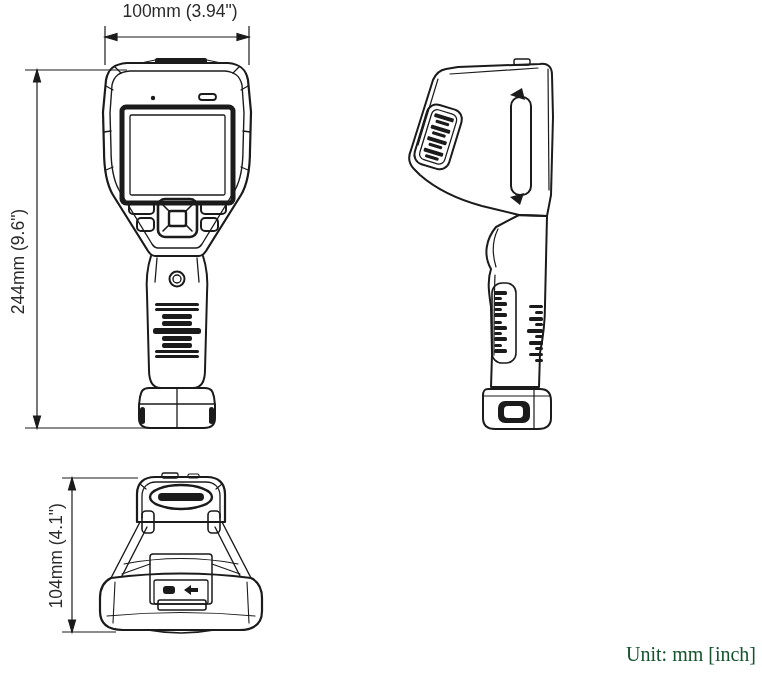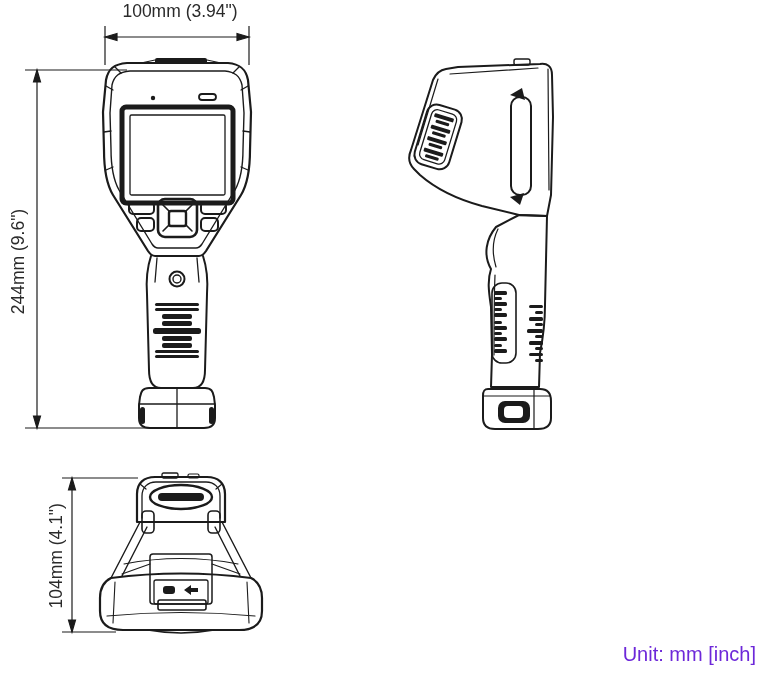--- a/index.html
+++ b/index.html
@@ -24,21 +24,22 @@
   }
   .dim-text.vert { transform: rotate(-90deg); }
   .unit-note {
     position: absolute;
     left: 556px;
     top: 642px;
     width: 200px;
     text-align: right;
     font-size: 20px;
     line-height: 24px;
-    color: #6d28d9;
+    color: #14532d;
+    font-family: Liberation Serif, serif;
   }
   svg * { vector-effect: none; }
 </style>
 </head>
 <body>
 
 <div class="sheet">
 
   <svg class="view" style="left:85px; top:52px;" width="185" height="380" viewBox="0 0 185 380">
     <g fill="none" stroke="#1b1b1b" stroke-width="1.6" stroke-linejoin="round" stroke-linecap="round">

